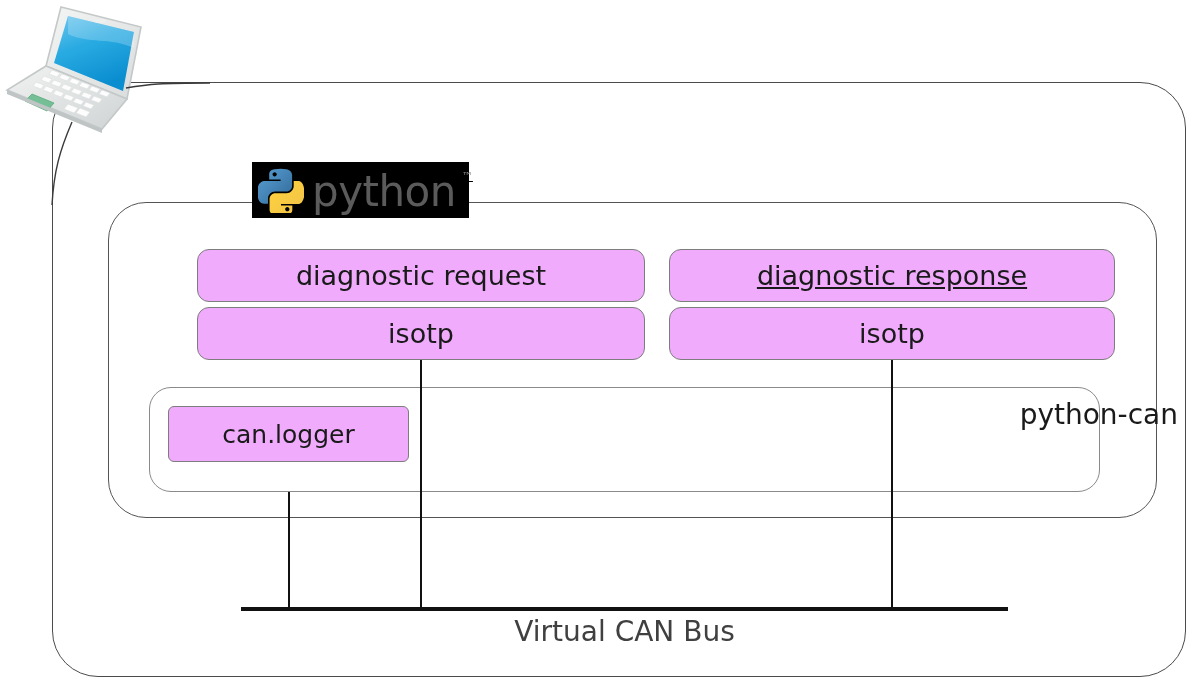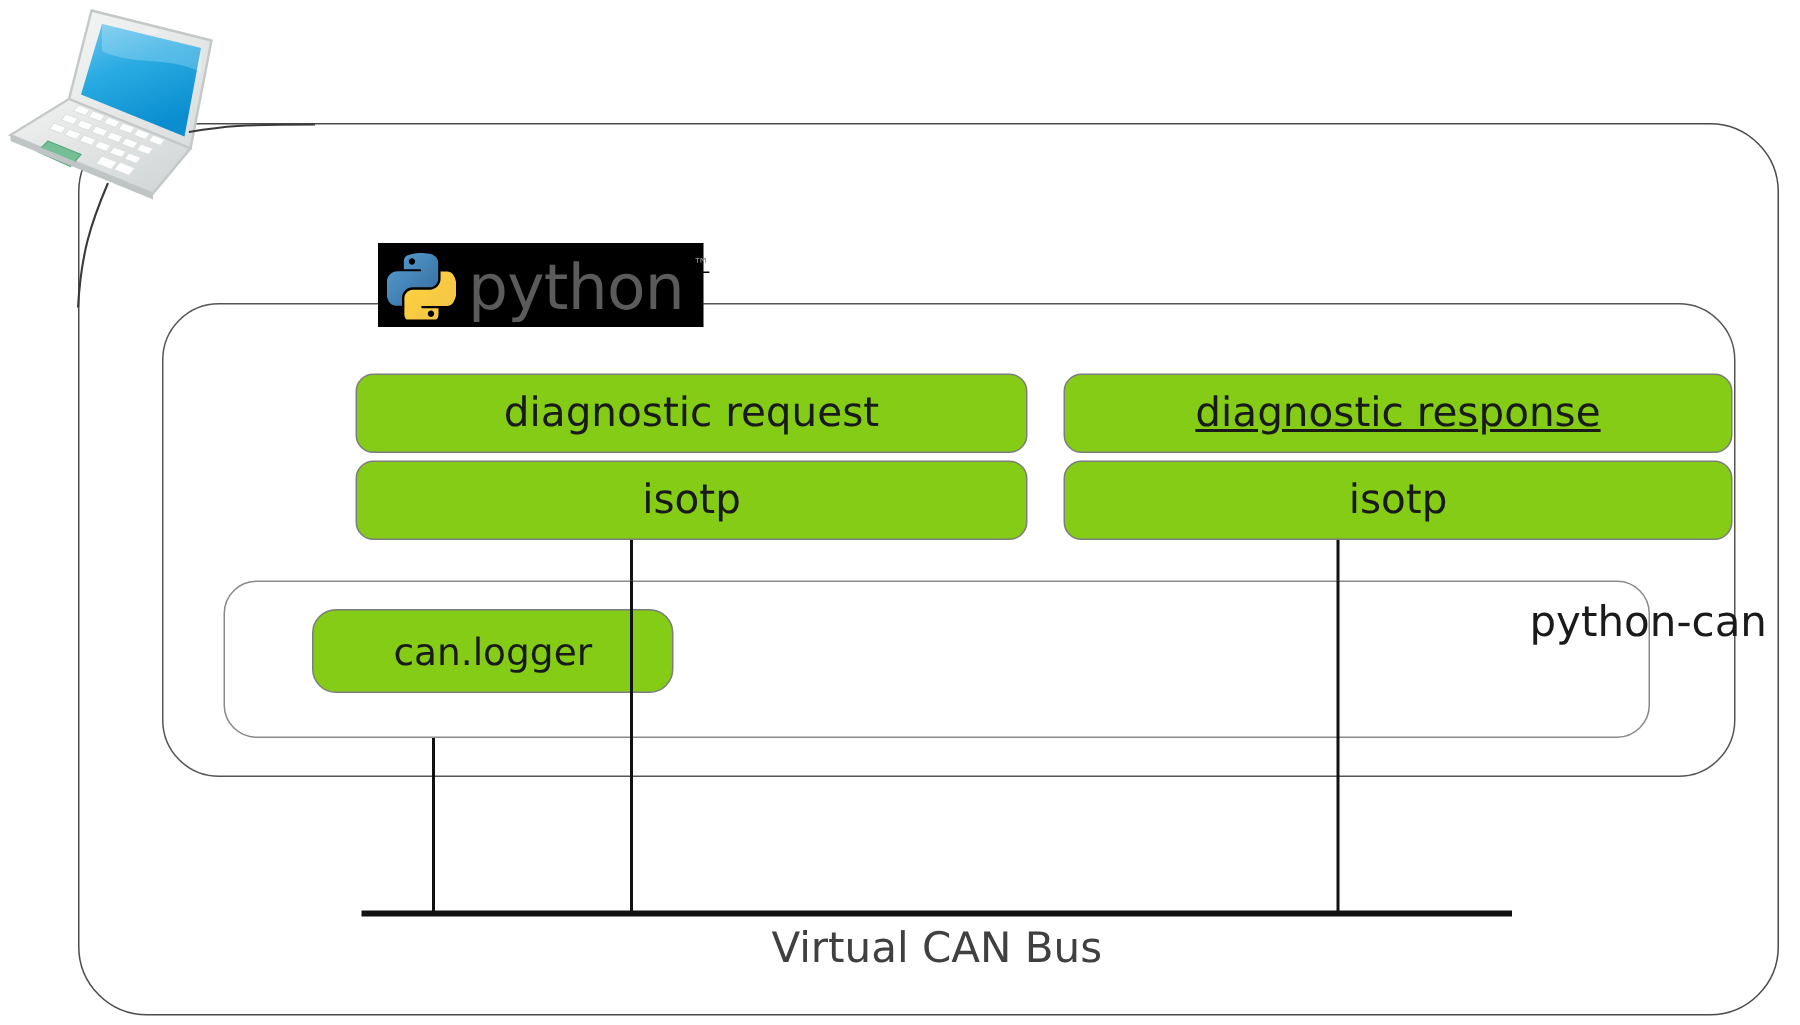--- a/index.html
+++ b/index.html
@@ -41,33 +41,32 @@
     width: 951px; height: 105px;
     border: 1.3px solid #8a8a8a;
     border-radius: 22px;
     box-sizing: border-box;
     background: #ffffff;
   }
   .node-box {
     border: 1.3px solid #7d7d7d;
     border-radius: 12px;
     box-sizing: border-box;
-    background: #84cc16;
+    background: #f0abfc;
     display: flex;
     align-items: center;
     justify-content: center;
     color: #1a1a1a;
-    margin-left: 40px;
   }
 
   .req-box   { left: 197px; top: 249px;  width: 448px; height: 53px; font-size: 27px; }
   .isotp-l   { left: 197px; top: 307px;  width: 448px; height: 53px; font-size: 27px; }
   .resp-box  { left: 669px; top: 249px;  width: 446px; height: 53px; font-size: 27px; text-decoration: underline; }
   .isotp-r   { left: 669px; top: 307px;  width: 446px; height: 53px; font-size: 27px; }
-  .logger-box{ left: 168px; top: 406px;  width: 241px; height: 56px; font-size: 25px; border-radius: 16px;}
+  .logger-box{ left: 168px; top: 406px;  width: 241px; height: 56px; font-size: 25px; border-radius: 6px;}
 
   .pycan-label {
     left: 149px; top: 395px;
     width: 1029px;
     text-align: right;
     font-size: 28px;
     color: #1a1a1a;
     line-height: 40px;
   }
 

